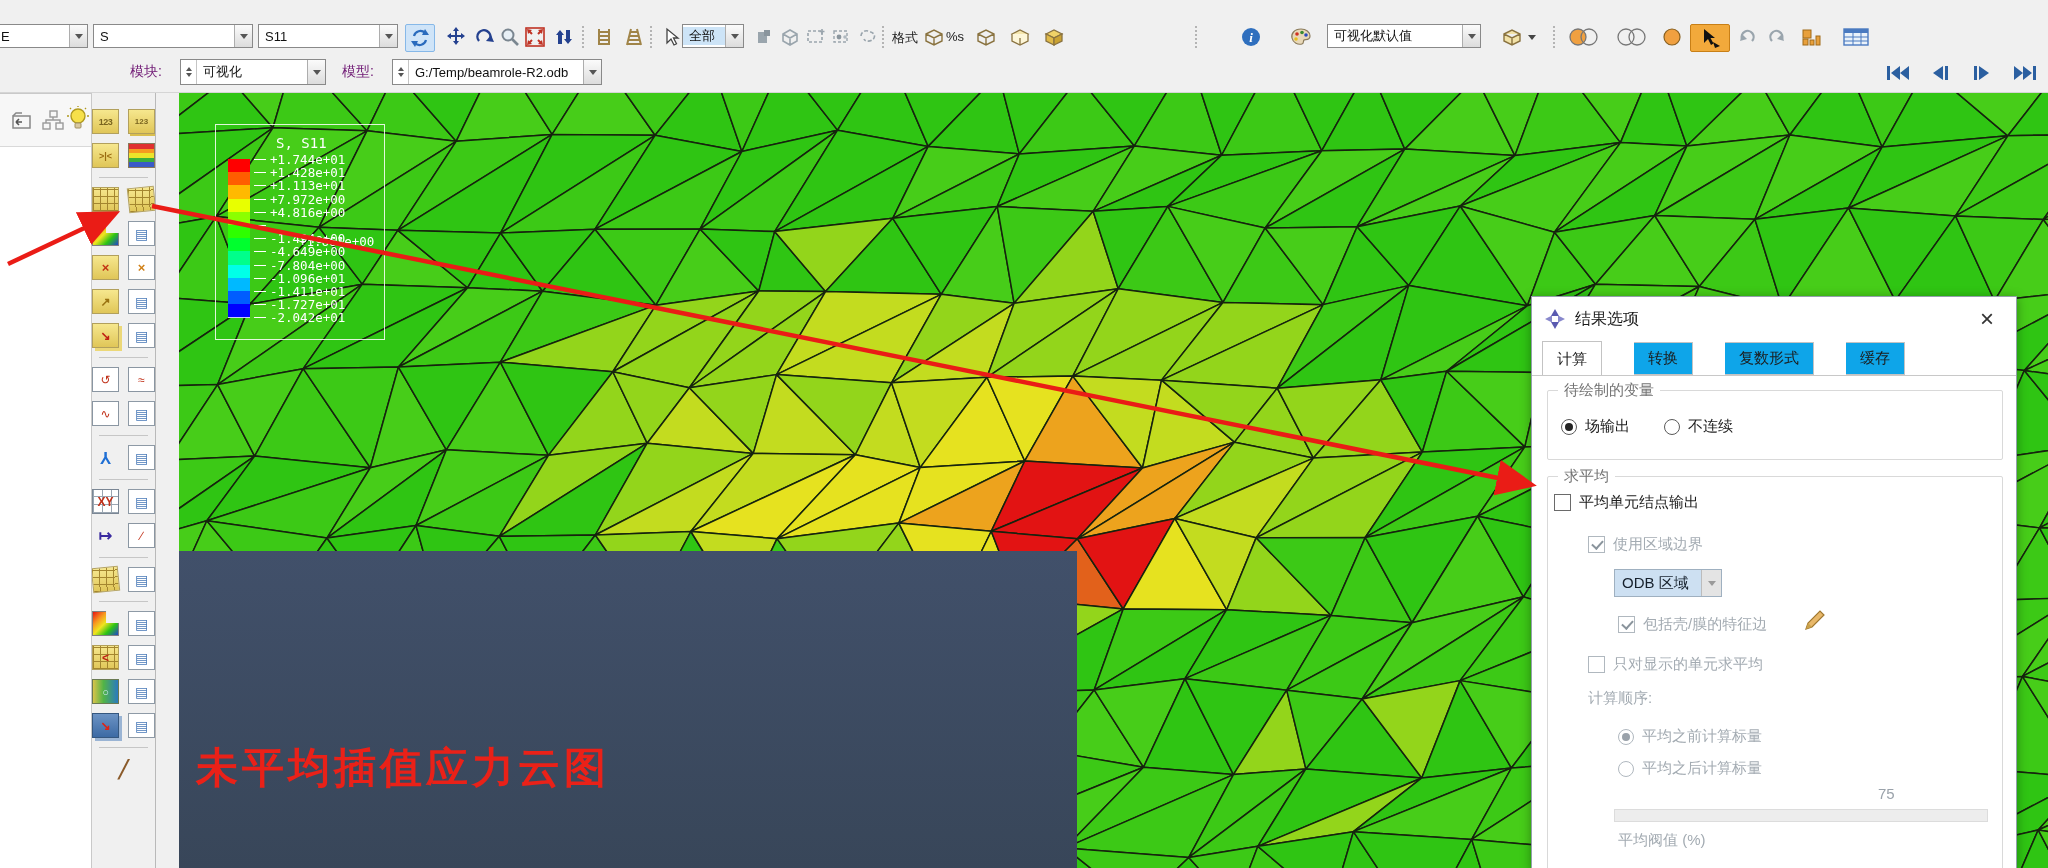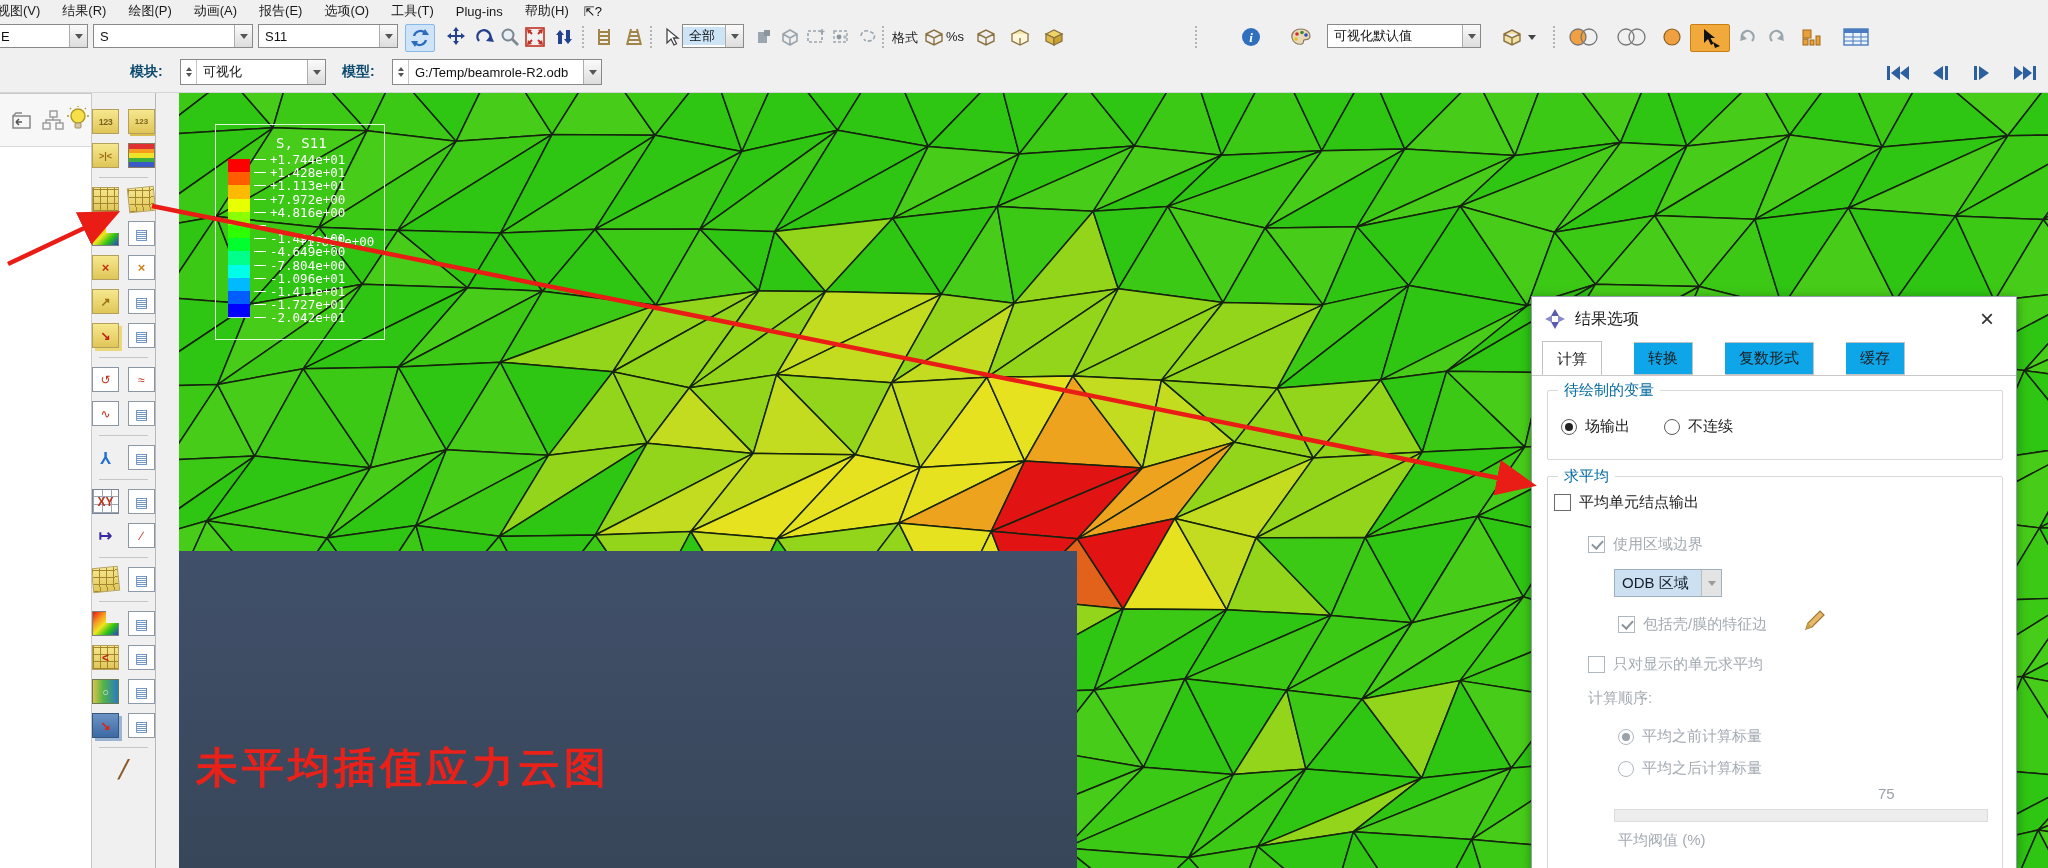--- a/index.html
+++ b/index.html
@@ -22,21 +22,21 @@
   .caret::after{content:"";border-left:4px solid transparent;border-right:4px solid transparent;border-top:5px solid #555;}
   .spin{width:15px;align-self:stretch;border-right:1px solid #c5c5c5;display:flex;flex-direction:column;align-items:center;justify-content:center;gap:2px;}
   .spin i{display:block;border-left:3.5px solid transparent;border-right:3.5px solid transparent;}
   .spin .up{border-bottom:4px solid #555;}
   .spin .dn{border-top:4px solid #555;}
   .tbtn{position:absolute;top:2px;width:28px;height:26px;display:flex;align-items:center;justify-content:center;cursor:pointer;}
   .tsep{position:absolute;top:4px;width:1px;height:22px;border-left:2px dotted #b4b4b4;}
   .tool-sel{background:#f2a93b;border:1px solid #c87f16;border-radius:2px;}
   .sync-sel{background:#cfe4f8;border:1px solid #86b8e8;border-radius:2px;}
   .fmt-label{position:absolute;top:7px;font-size:13px;color:#222;}
-  .row2-label{position:absolute;top:11px;font-size:14px;color:#0c4a6e;font-weight:bold;}
+  .row2-label{position:absolute;top:11px;font-size:14px;color:#701a75;}
 
   
   #leftpanel{position:absolute;left:0;top:93px;width:92px;bottom:0;background:#fff;border-top:1px solid #c9c9c9;border-right:1px solid #c9c9c9;box-sizing:border-box;}
   #leftpanel .icon-strip{height:52px;background:#f7f7f7;border-bottom:1px solid #d9d9d9;position:relative;}
   #lt{position:absolute;left:92px;top:93px;width:64px;bottom:0;background:#f0f0f0;border-right:1px solid #b9b9b9;box-sizing:border-box;padding-top:16px;overflow:hidden;}
   .lt-row{display:flex;gap:9px;justify-content:center;margin-bottom:9px;}
   .lt-sep{height:1px;background:#c6c6c6;margin:3px 7px 9px;}
   .lt-ic{width:27px;height:25px;box-sizing:border-box;display:flex;align-items:center;justify-content:center;font-size:10px;font-weight:bold;border:1px solid #b2a05c;background:linear-gradient(#f6e78e,#e0c658);color:#7a6520;cursor:pointer;}
   .k-ynum{font-size:9px;letter-spacing:-0.5px;}
   .k-ystack{box-shadow:2px 2px 0 #d9be4e;font-size:8px;}
@@ -73,21 +73,21 @@
   #dialog{position:absolute;left:1531px;top:296px;width:484px;height:572px;background:#fff;border:1px solid #93a0ac;box-shadow:0 2px 10px rgba(0,0,0,0.35);z-index:6;overflow:hidden;font-size:15px;color:#1c1c1c;}
   #dlg-titlebar{position:absolute;left:0;top:0;right:0;height:44px;display:flex;align-items:center;padding:0 12px;background:#fff;}
   #dlg-title{margin-left:9px;font-size:16px;}
   #dlg-close{margin-left:auto;font-size:24px;color:#333;width:34px;text-align:center;cursor:pointer;line-height:34px;}
   #dlg-tabs{position:absolute;left:10px;top:46px;right:10px;height:32px;display:flex;align-items:flex-end;gap:32px;}
   .tab{padding:6px 14px;font-size:15px;background:#0ea5e9;border:1px solid #c3c3c3;border-left:none;cursor:pointer;}
   .tab:first-child{border-left:1px solid #c3c3c3;}
   .tab.active{background:#fff;border-bottom-color:#fff;padding-top:8px;position:relative;top:1px;border-left:1px solid #c3c3c3;}
   #dlg-body{position:absolute;left:0;top:78px;right:0;bottom:0;border-top:1px solid #c8c8c8;background:#fff;}
   .gbox{position:absolute;left:15px;right:13px;border:1px solid #d9d9d9;border-radius:2px;}
-  .gbox-title{position:absolute;top:-10px;left:10px;background:#fff;padding:0 6px;font-size:15px;color:#0369a1;}
+  .gbox-title{position:absolute;top:-10px;left:10px;background:#fff;padding:0 6px;font-size:15px;color:#737373;}
   .drow{position:absolute;display:flex;align-items:center;gap:8px;white-space:nowrap;}
   .ck{width:17px;height:17px;border:1px solid #6a6a6a;background:#fff;box-sizing:border-box;position:relative;flex:0 0 auto;}
   .ck.dis{border-color:#b0b8bf;}
   .ck.on::after{content:"";position:absolute;left:3px;top:3px;width:9px;height:5px;border-left:2px solid #8a949c;border-bottom:2px solid #8a949c;transform:rotate(-48deg);}
   .rd{width:16px;height:16px;border:1px solid #5a5a5a;border-radius:50%;background:#fff;box-sizing:border-box;position:relative;flex:0 0 auto;}
   .rd.dis{border-color:#b0b8bf;}
   .rd.on::after{content:"";position:absolute;left:3px;top:3px;right:3px;bottom:3px;border-radius:50%;background:#222;}
   .rd.on.dis::after{background:#9aa2aa;}
   .gray{color:#a3abb2;}
   #odb-combo{position:absolute;display:flex;align-items:center;height:28px;width:108px;border:1px solid #9fb0c0;background:#cde0f2;box-sizing:border-box;}
@@ -98,32 +98,20 @@
   #slider-value{position:absolute;color:#9aa2aa;font-size:15px;}
 
   
   #arrows{position:absolute;left:0;top:0;z-index:9;pointer-events:none;}
 </style>
 </head>
 <body>
 
 <div id="app">
 
-  <div id="menubar">
-      <span class="menu-item">视图(V)</span>
-      <span class="menu-item">结果(R)</span>
-      <span class="menu-item">绘图(P)</span>
-      <span class="menu-item">动画(A)</span>
-      <span class="menu-item">报告(E)</span>
-      <span class="menu-item">选项(O)</span>
-      <span class="menu-item">工具(T)</span>
-      <span class="menu-item">Plug-ins</span>
-      <span class="menu-item">帮助(H)</span>
-      <span id="help-cursor">⇱?</span>
-    </div>
 
   <div id="toolbar1">
     <div class="combo abs" style="left:-40px;top:2px;width:128px;">
       <span class="val" style="padding-left:40px;">E</span>
       <span class="caret"></span>
     </div>
     <div class="combo abs" style="left:93px;top:2px;width:160px;">
       <span class="val">S</span>
       <span class="caret"></span>
     </div>

